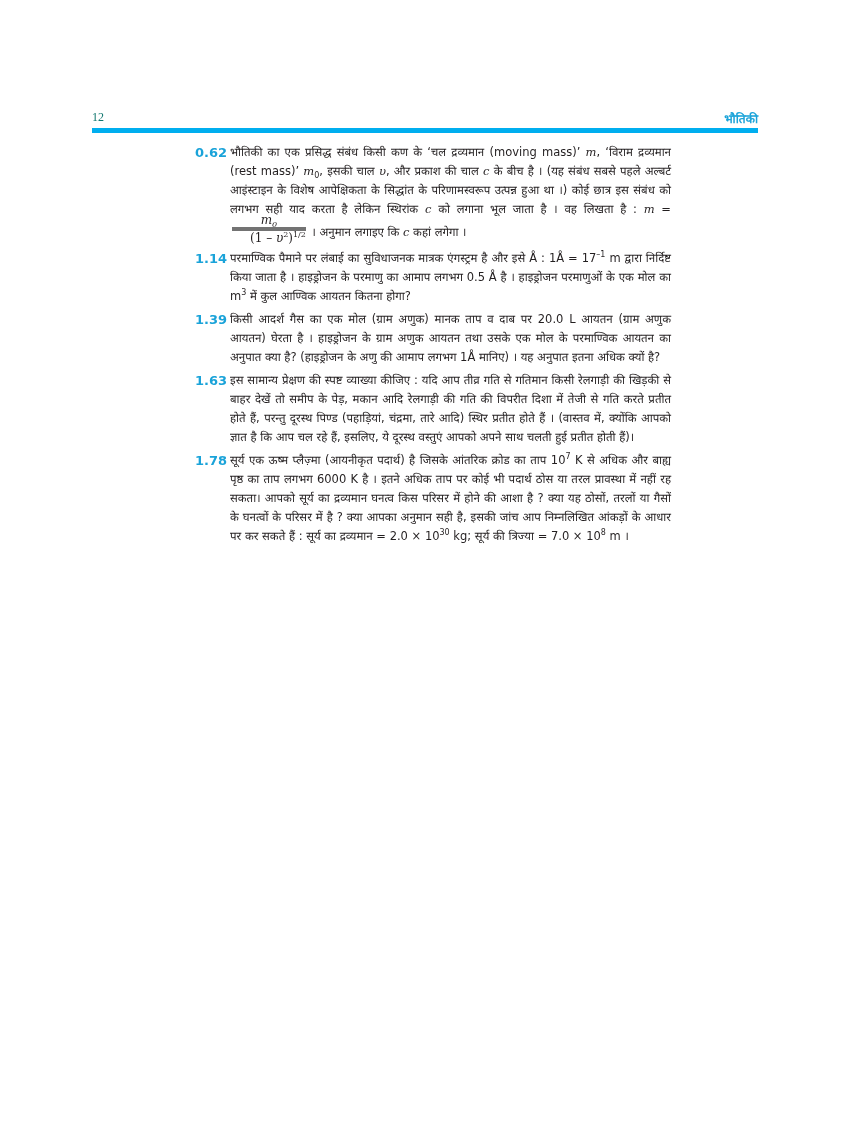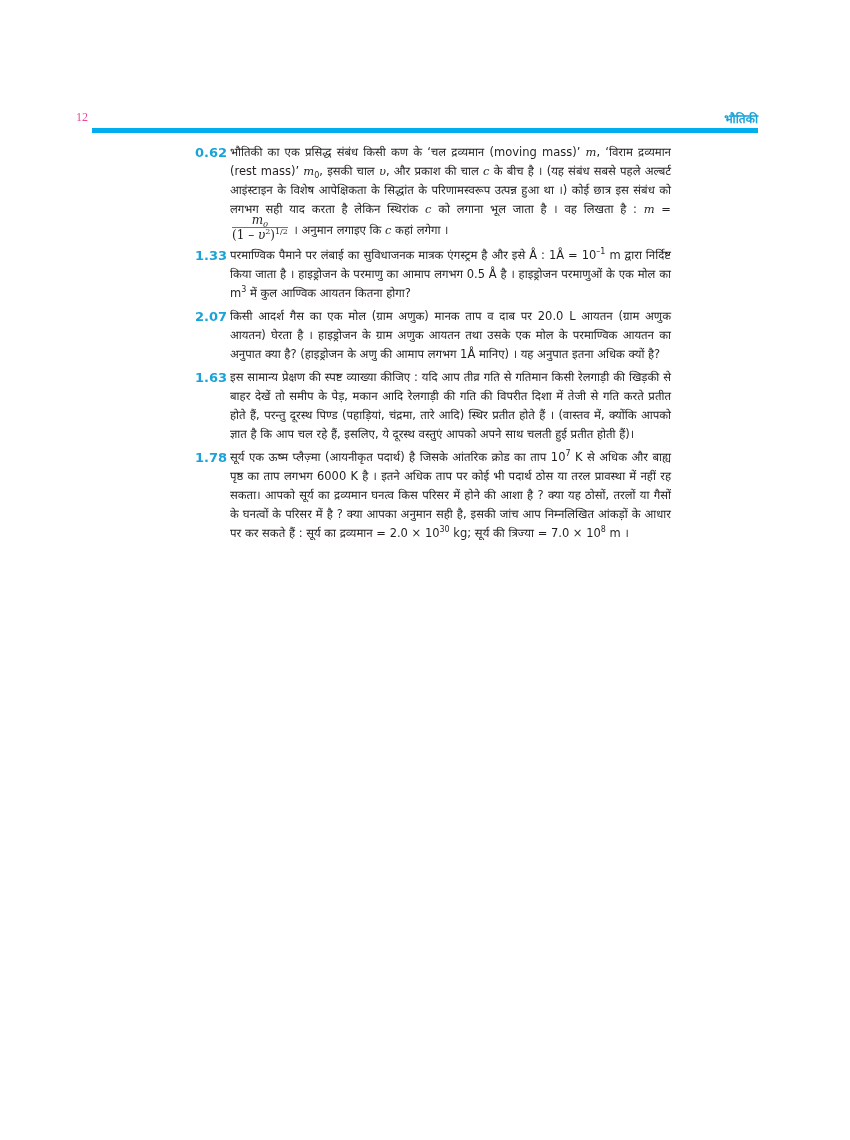--- a/index.html
+++ b/index.html
@@ -10,24 +10,24 @@
     body {
       width: 850px;
       height: 1140px;
       position: relative;
       overflow: hidden;
       font-family: "DejaVu Serif", "Liberation Serif", serif;
       color: #231f20;
     }
     .page-number {
       position: absolute;
-      left: 76px;
+      left: 92px;
       top: 110px;
       font-size: 12px;
-      color: #ec4899;
+      color: #0f766e;
       font-family: "Liberation Serif", serif;
     }
     .running-head {
       position: absolute;
       right: 92px;
       top: 110px;
       font-size: 12px;
       font-weight: bold;
       color: #1aa3d9;
       font-family: Liberation Serif, serif;
@@ -80,55 +80,56 @@
       display: inline-block;
       vertical-align: middle;
       text-align: center;
       font-family: "DejaVu Serif", serif;
       font-style: italic;
       font-size: 12px;
       margin: -6px 2px 0 2px;
     }
     .frac .num {
       display: block;
-      border-bottom: 1px solid #737373;
+      border-bottom: 4px solid #737373;
       padding: 0 2px;
       line-height: 14px;
       text-align: center;
     }
     .frac .den {
       display: block;
       line-height: 14px;
       font-style: normal;
+      margin-left: 18px;
     }
     .frac .den i { font-style: italic; }
   </style>
 </head>
 <body>
 
 <div>
   <span class="page-number">12</span>
   <span class="running-head">भौतिकी</span>
   <div class="header-rule"></div>
 </div>
 
 <div class="questions">
 
   <div class="question">
     <span class="q-num">0.62</span>
     <div class="q-text"><span>भौतिकी का एक प्रसिद्ध संबंध किसी कण के ‘चल द्रव्यमान (moving mass)’ </span><span class="math">m</span><span>, ‘विराम द्रव्यमान (rest mass)’ </span><span class="math">m</span><sub>0</sub><span>, इसकी चाल </span><span class="math">υ</span><span>, और प्रकाश की चाल </span><span class="math">c</span><span> के बीच है । (यह संबंध सबसे पहले अल्बर्ट आइंस्टाइन के विशेष आपेक्षिकता के सिद्धांत के परिणामस्वरूप उत्पन्न हुआ था ।) कोई छात्र इस संबंध को लगभग सही याद करता है लेकिन स्थिरांक </span><span class="math">c</span><span> को लगाना भूल जाता है । वह लिखता है : </span><span class="math">m =</span><span class="frac"><span class="num"><span>m</span><sub>0</sub></span><span class="den"><span>(1 – </span><i>υ</i><sup>2</sup><span>)</span><sup>1/2</sup></span></span><span> । अनुमान लगाइए कि </span><span class="math">c</span><span> कहां लगेगा ।</span></div>
   </div>
 
   <div class="question">
-    <span class="q-num">1.33</span>
-    <div class="q-text"><span>परमाण्विक पैमाने पर लंबाई का सुविधाजनक मात्रक एंगस्ट्रम है और इसे  Å : 1Å = 10</span><sup>–1</sup><span> m द्वारा निर्दिष्ट किया जाता है । हाइड्रोजन के परमाणु का आमाप लगभग 0.5 Å है । हाइड्रोजन परमाणुओं के एक मोल का m</span><sup>3</sup><span> में कुल आण्विक आयतन कितना होगा?</span></div>
+    <span class="q-num">1.14</span>
+    <div class="q-text"><span>परमाण्विक पैमाने पर लंबाई का सुविधाजनक मात्रक एंगस्ट्रम है और इसे  Å : 1Å = 17</span><sup>–1</sup><span> m द्वारा निर्दिष्ट किया जाता है । हाइड्रोजन के परमाणु का आमाप लगभग 0.5 Å है । हाइड्रोजन परमाणुओं के एक मोल का m</span><sup>3</sup><span> में कुल आण्विक आयतन कितना होगा?</span></div>
   </div>
 
   <div class="question">
-    <span class="q-num">2.07</span>
+    <span class="q-num">1.39</span>
     <div class="q-text">किसी आदर्श गैस का एक मोल (ग्राम अणुक) मानक ताप व दाब पर 20.0 L आयतन (ग्राम अणुक आयतन) घेरता है । हाइड्रोजन के ग्राम अणुक आयतन तथा उसके एक मोल के परमाण्विक आयतन का अनुपात क्या है? (हाइड्रोजन के अणु की आमाप लगभग 1Å मानिए) । यह अनुपात इतना अधिक क्यों है?</div>
   </div>
 
   <div class="question">
     <span class="q-num">1.63</span>
     <div class="q-text">इस सामान्य प्रेक्षण की स्पष्ट व्याख्या कीजिए : यदि आप तीव्र गति से गतिमान किसी रेलगाड़ी की खिड़की से बाहर देखें तो समीप के पेड़, मकान आदि रेलगाड़ी की गति की विपरीत दिशा में तेजी से गति करते प्रतीत होते हैं, परन्तु दूरस्थ पिण्ड (पहाड़ियां, चंद्रमा, तारे आदि) स्थिर प्रतीत होते हैं । (वास्तव में, क्योंकि आपको ज्ञात है कि आप चल रहे हैं, इसलिए, ये दूरस्थ वस्तुएं आपको अपने साथ चलती हुई प्रतीत होती हैं)।</div>
   </div>
 
   <div class="question">
     <span class="q-num">1.78</span>

